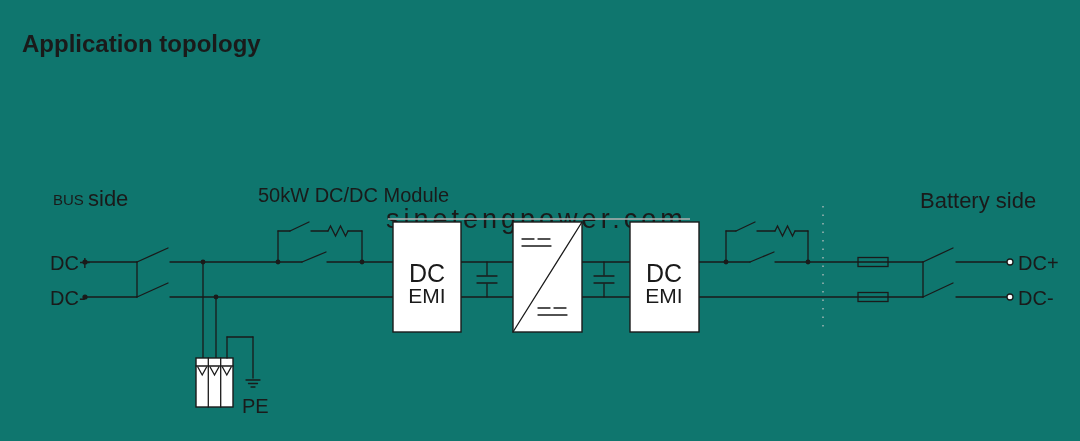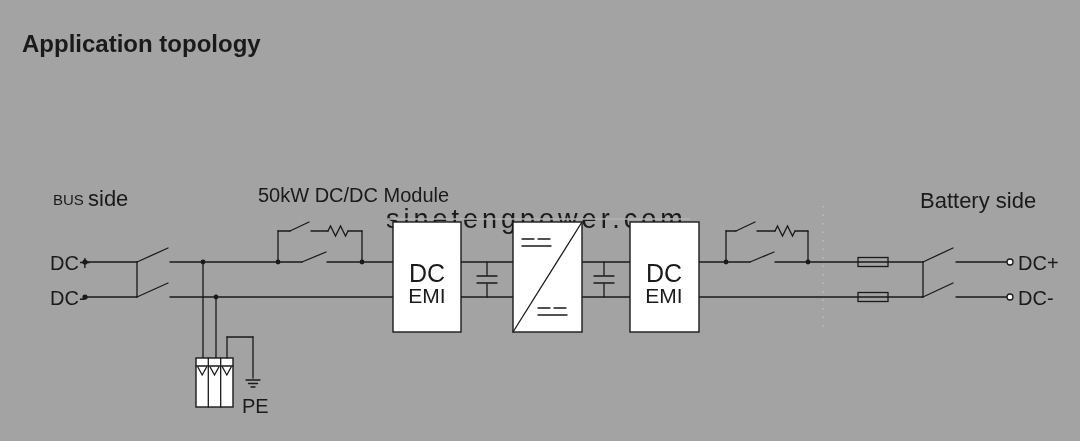--- a/index.html
+++ b/index.html
@@ -1,19 +1,19 @@
 <!DOCTYPE html>
 <html><head>
 <meta charset="utf-8">
 <style>
   html,body{margin:0;padding:0;background:#ffffff;}
   .page{
     position:relative;
     width:1080px;height:441px;
-    background:#a3a3a3;
+    background:#0f766e;
     overflow:hidden;
     font-family:"Liberation Sans","DejaVu Sans",sans-serif;
   }
   svg{position:absolute;left:0;top:0;}
   svg text{font-family:"Liberation Sans","DejaVu Sans",sans-serif;fill:#1a1a1a;}
   .wire{stroke:#1a1a1a;stroke-width:1.3;fill:none;stroke-linecap:round;}
   .box{stroke:#1a1a1a;stroke-width:1.4;fill:#ffffff;}
   .dot{fill:#1a1a1a;stroke:none;}
   .term{fill:#ffffff;stroke:#1a1a1a;stroke-width:1.3;}
   .faint{stroke:#c6c6c6;stroke-width:1.2;stroke-dasharray:1.5 7;fill:none;}

